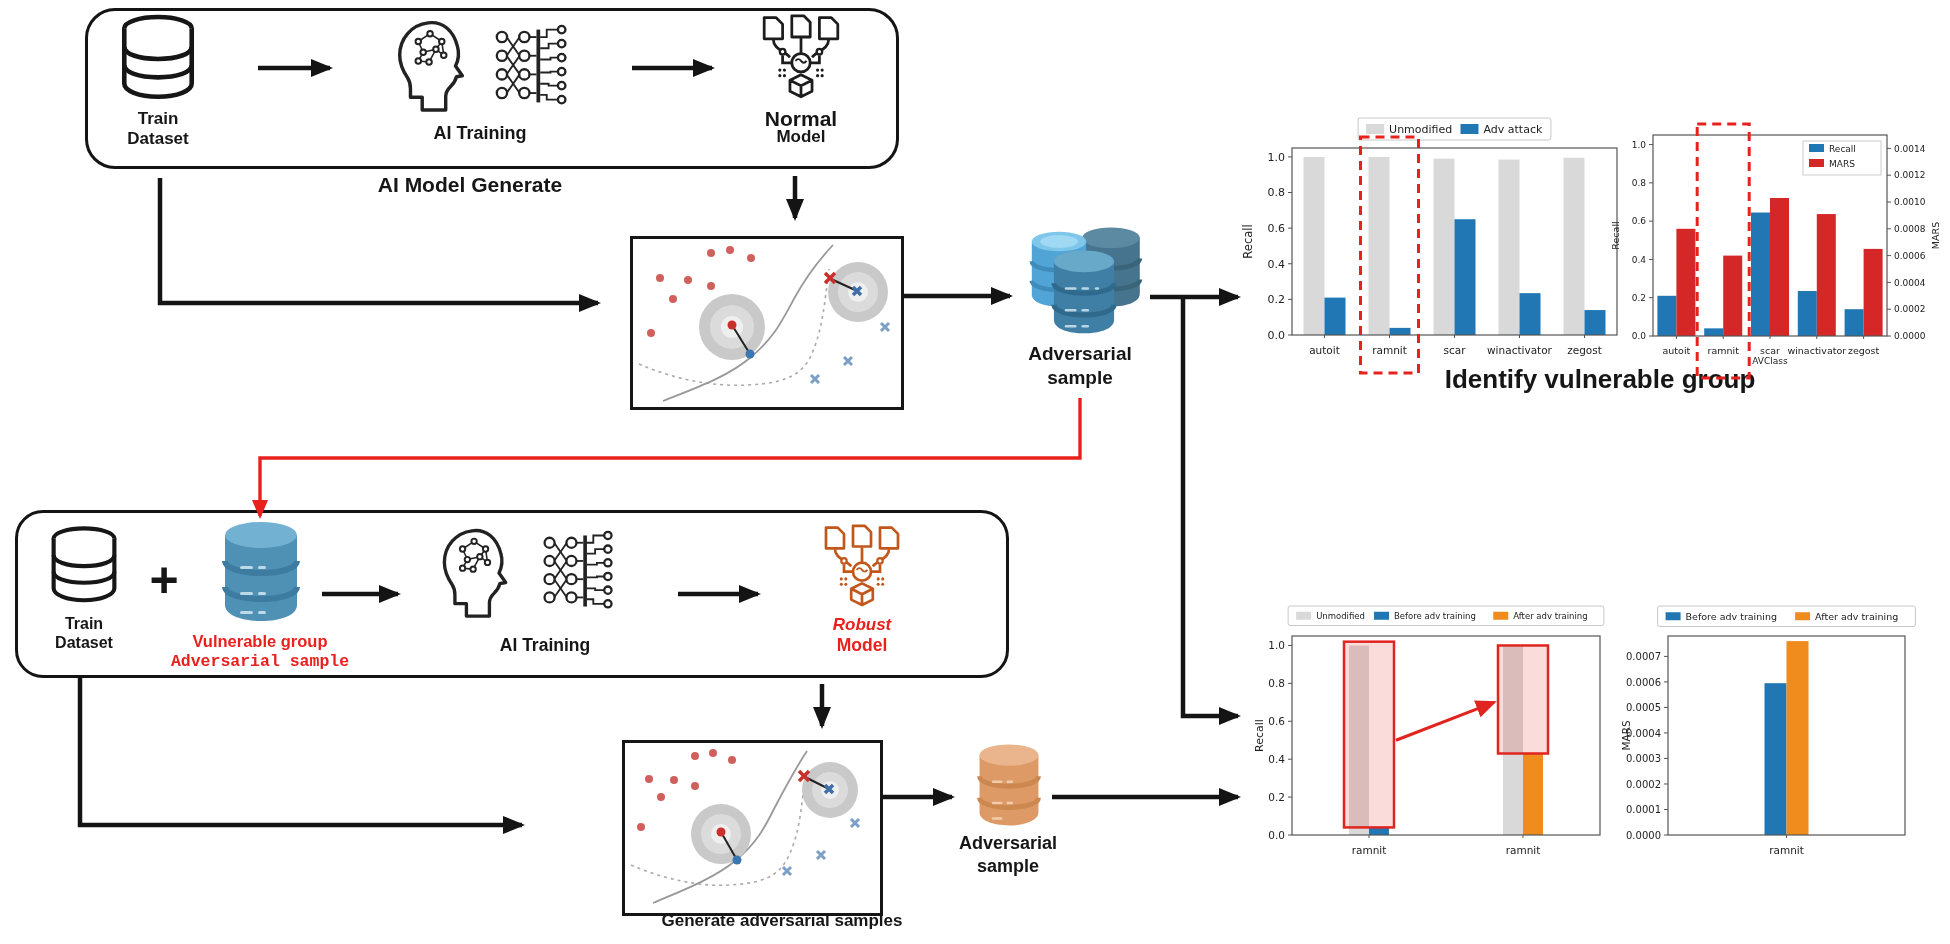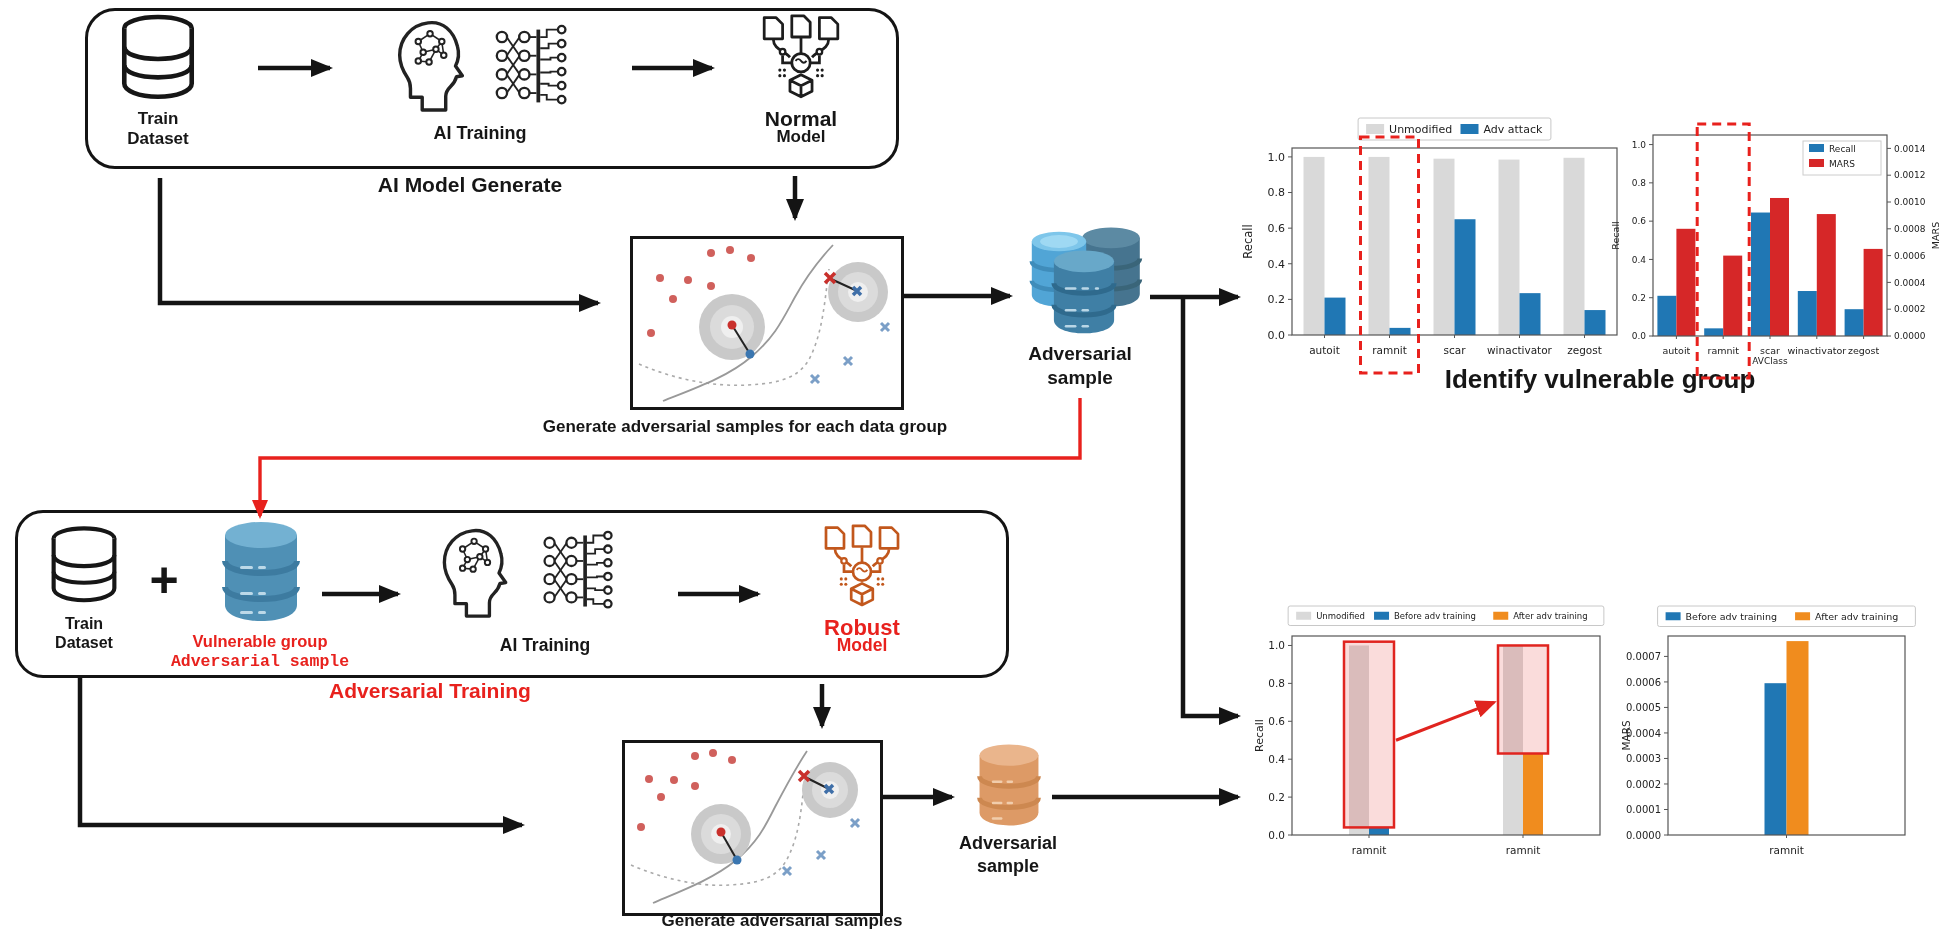--- a/index.html
+++ b/index.html
@@ -394,33 +394,31 @@
     </g>
   </svg>
 
   <div class="lbl" style="left:106px;top:110px;width:104px;font-size:17px;">Train</div>
   <div class="lbl" style="left:106px;top:130px;width:104px;font-size:17px;">Dataset</div>
   <div class="lbl" style="left:380px;top:124px;width:200px;font-size:18px;">AI Training</div>
   <div class="lbl" style="left:752px;top:108px;width:98px;font-size:21px;">Normal</div>
   <div class="lbl" style="left:752px;top:128px;width:98px;font-size:17px;">Model</div>
   <div class="lbl" style="left:320px;top:174px;width:300px;font-size:21px;">AI Model Generate</div>
 
-  <div class="lbl" style="left:495px;top:418px;width:500px;font-size:17px;">Generate adversarial samples for each data group</div>
 
   <div class="lbl" style="left:1000px;top:344px;width:160px;font-size:19px;">Adversarial</div>
   <div class="lbl" style="left:1000px;top:368px;width:160px;font-size:19px;">sample</div>
 
   <div class="lbl" style="left:38px;top:616px;width:92px;font-size:16px;">Train</div>
   <div class="lbl" style="left:38px;top:635px;width:92px;font-size:16px;">Dataset</div>
   <div class="lbl red" style="left:160px;top:633px;width:200px;font-size:16.5px;text-align:center;">Vulnerable group</div>
   <div class="lbl red" style="left:160px;top:653px;width:200px;font-size:16.5px;font-family:Liberation Mono, monospace;">Adversarial sample</div>
   <div class="lbl" style="left:445px;top:636px;width:200px;font-size:17.5px;">AI Training</div>
-  <div class="lbl red" style="left:814px;top:616px;width:96px;font-size:22px;">Robust</div>
+  <div class="lbl red" style="left:814px;top:616px;width:96px;font-size:17px;font-style:italic;">Robust</div>
   <div class="lbl red" style="left:814px;top:636px;width:96px;font-size:17.5px;">Model</div>
-  <div class="lbl red" style="left:255px;top:680px;width:350px;font-size:21px;">Adversarial Training</div>
 
   <div class="lbl" style="left:592px;top:912px;width:380px;font-size:17px;">Generate adversarial samples</div>
   <div class="lbl" style="left:928px;top:834px;width:160px;font-size:18px;">Adversarial</div>
   <div class="lbl" style="left:928px;top:857px;width:160px;font-size:18px;">sample</div>
 
   <div class="lbl" style="left:1320px;top:366px;width:560px;font-size:26px;">Identify vulnerable group</div>
 
 <svg width="385" height="292" viewBox="0 0 385 292" style="position: absolute; left: 1240px; top: 96px; z-index: 3;">
       <rect x="52" y="52" width="325" height="187" fill="#ffffff"></rect>
       <rect x="63.5" y="60.904761904761926" width="21" height="178.09523809523807" fill="#d9d9d9"></rect>

